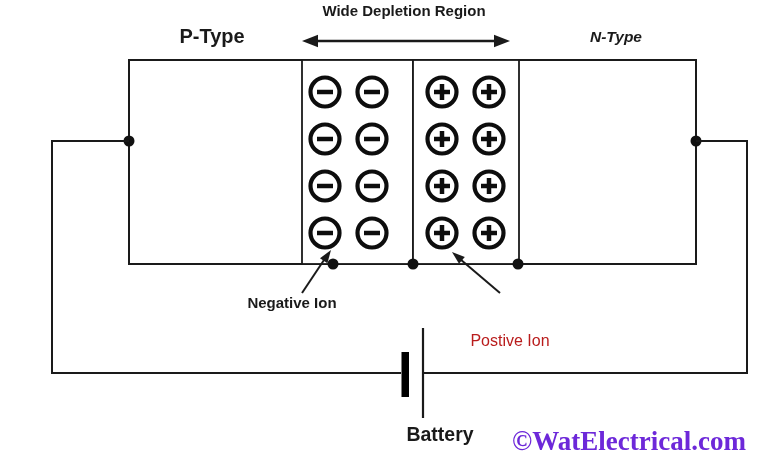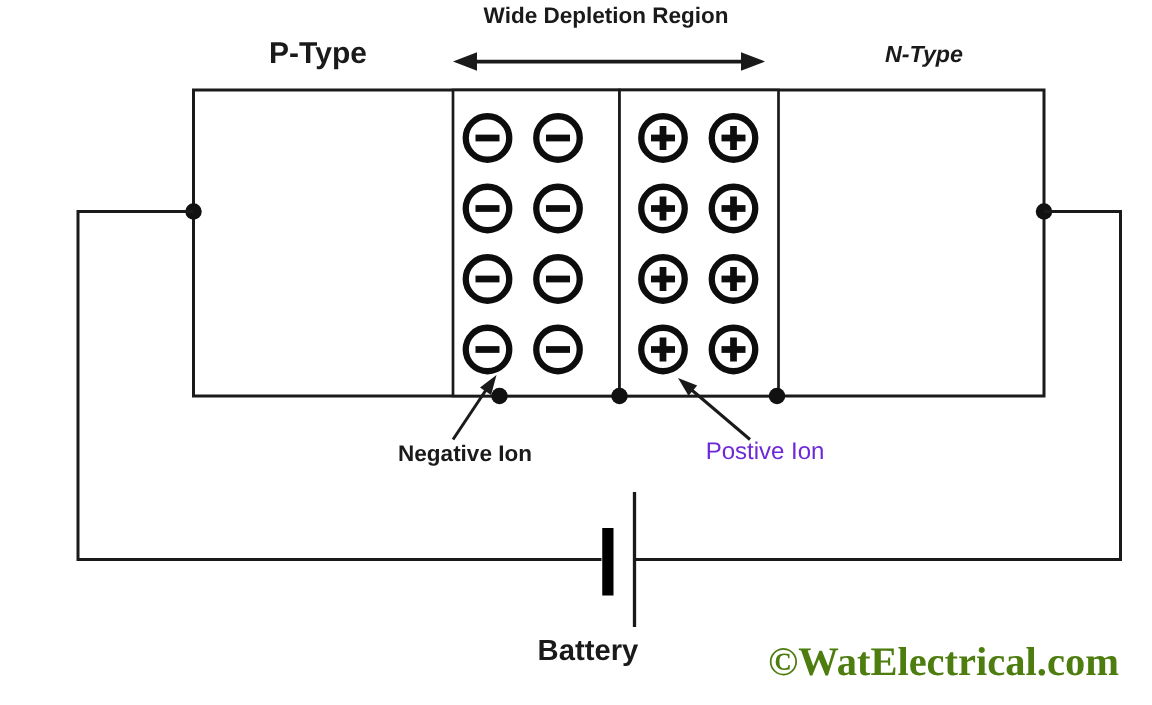--- a/index.html
+++ b/index.html
@@ -16,23 +16,23 @@
     transform: translateX(-50%);
     white-space: nowrap;
     color: #1a1a1a;
     font-weight: bold;
     font-size: 15px;
   }
   .label.regular { font-weight: normal; }
   #wide-depletion-title { left: 404px; top: 2px; font-size: 15px; }
   #p-type-label  { left: 212px; top: 25px; font-size: 20px; }
   #n-type-label  { left: 616px; top: 28px; font-size: 15.5px; font-style: italic; }
-  #negative-ion-label { left: 310px; top: 294px; }
+  #negative-ion-label { left: 292px; top: 294px; }
   #postive-ion-label  { left: 510px; top: 293px; font-size: 16px; color: #3d3d3d; }
-  #battery-label { left: 392px; top: 423px; font-size: 19.5px; }
+  #battery-label { left: 440px; top: 423px; font-size: 19.5px; }
   #watermark {
     position: absolute;
     left: 629px; top: 426px;
     transform: translateX(-50%);
     white-space: nowrap;
     font-family: "Liberation Serif", "DejaVu Serif", serif;
     font-weight: bold;
     font-size: 27px;
   }
   svg { position: absolute; left: 0; top: 0; }
@@ -155,16 +155,16 @@
     <g stroke="#1a1a1a" fill="#1a1a1a">
       <line x1="500" y1="293" x2="460" y2="259" stroke-width="2"></line>
       <polygon points="452,252 464.8,257 459,263.8" stroke="none"></polygon>
     </g>
   </svg>
 
   <div class="label" id="wide-depletion-title">Wide Depletion Region</div>
   <div class="label" id="p-type-label">P-Type</div>
   <div class="label" id="n-type-label">N-Type</div>
   <div class="label" id="negative-ion-label">Negative Ion</div>
-  <div class="label regular" id="postive-ion-label" style="color: #6d28d9;">Postive Ion</div>
+  <div class="label regular" id="postive-ion-label" style="color: #b91c1c; margin-top: 39px;">Postive Ion</div>
   <div class="label" id="battery-label">Battery</div>
-  <div id="watermark" style="color: #4d7c0f;">©WatElectrical.com</div>
+  <div id="watermark" style="color: #6d28d9;">©WatElectrical.com</div>
 </div>
 
 </body></html>

